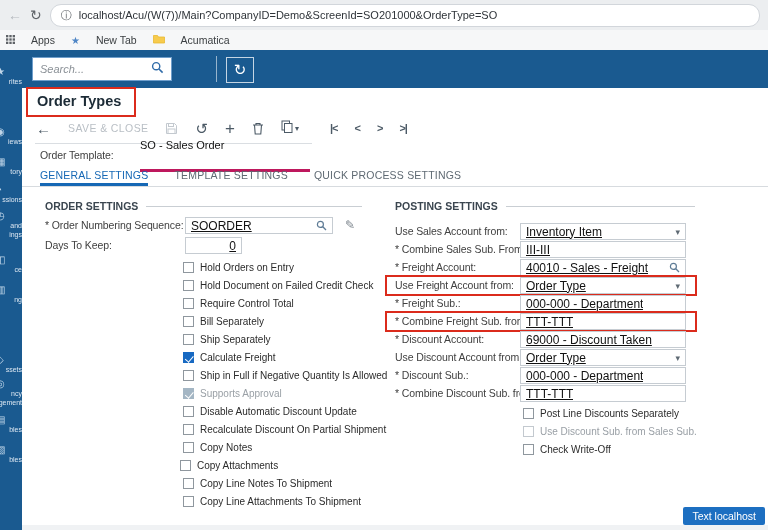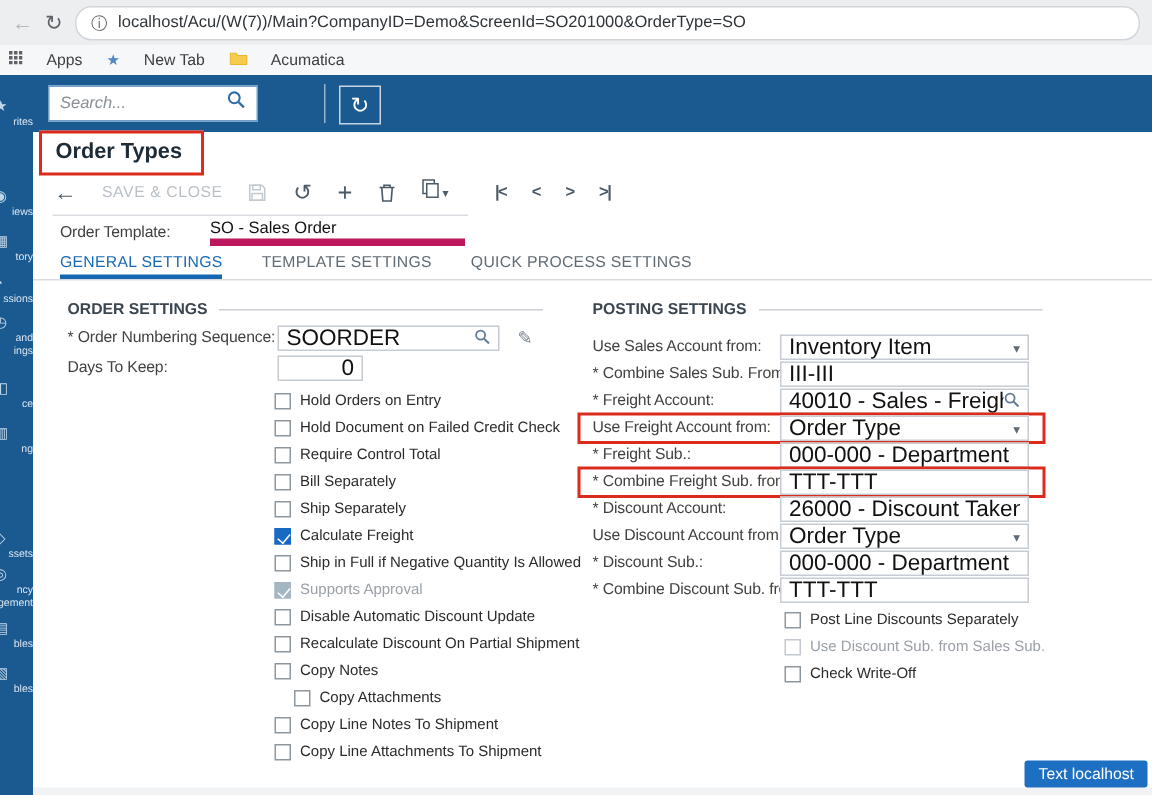--- a/index.html
+++ b/index.html
@@ -51,40 +51,40 @@
   .tb-ic.disabled{color:#c3c9cf;}
   .copy-group{display:flex;align-items:center;gap:2px;cursor:pointer;}
   .copy-group .caret{font-size:8px;color:#4c5a66;}
   .tb-nav{font-size:11px;font-weight:bold;color:#4c5a66;cursor:pointer;letter-spacing:-1px;}
   .tb-nav.first{margin-left:14px;}
 
   
   .tpl-top-line{position:absolute;top:55px;left:13px;width:277px;border-top:1px solid #dadee2;}
   .tpl-row{position:absolute;top:58px;left:0;height:18px;display:flex;align-items:center;}
   .tpl-row .lbl{font-size:10.5px;color:#414141;margin-left:18px;width:100px;}
-  .tpl-val{font-size:11px;color:#111;border-bottom:5px solid #be185d;width:170px;padding-bottom:1px;cursor:text;}
+  .tpl-val{font-size:11px;color:#111;border-bottom:3px solid #be185d;width:170px;padding-bottom:18px;cursor:text;}
   .tabs{position:absolute;top:76px;left:18px;height:22px;display:flex;gap:26px;}
   .tab{font-size:10.5px;color:#5f6a73;padding:5px 0 3px;cursor:pointer;letter-spacing:.2px;}
   .tab.active{color:#1668b5;border-bottom:3px solid #1668b5;}
   .tab-border{position:absolute;top:98px;left:0;right:0;border-top:1px solid #d7dbdf;}
 
   
   .content{position:absolute;top:98px;left:0;right:0;bottom:0;}
   .sec{position:absolute;display:flex;align-items:center;font-size:10.5px;font-weight:bold;color:#3b4650;}
   .sec .line{flex:1;border-top:1px solid #c9ced3;margin-left:8px;}
   .lbl{font-size:10.5px;color:#414141;letter-spacing:-.1px;}
   .frow,.prow{position:absolute;height:18px;}
   .frow{left:23px;width:345px;}
   .prow{left:373px;width:295px;}
   .frow .lbl,.prow .lbl{line-height:17px;display:block;}
   .ibox{position:absolute;top:0;border:1px solid #c6ccd2;background:#fff;height:17px;box-sizing:border-box;
         display:flex;align-items:center;padding:0 5px;cursor:text;}
   .frow .ibox{left:140px;width:148px;}
   .prow .ibox{left:125px;width:166px;}
-  .ibox .val{font-size:15px;color:#111;white-space:nowrap;overflow:hidden;}
+  .ibox .val{font-size:12px;color:#111;white-space:nowrap;overflow:hidden;text-decoration:underline;}
   .ibox.num{width:57px;justify-content:flex-end;}
   .ibox .caret{margin-left:auto;color:#5f6a73;font-size:9px;padding-left:4px;}
   .ibox .mag{margin-left:auto;flex:none;}
   .pencil{position:absolute;left:300px;top:1px;font-size:12px;color:#7a838b;cursor:pointer;}
   .prow.hl::before{content:"";position:absolute;left:-10px;right:-7px;top:-2px;bottom:-1px;
                    border:2px solid #db2b1c;pointer-events:none;}
 
   .chk{position:absolute;display:flex;align-items:center;gap:6px;height:13px;cursor:pointer;}
   .chk .box{width:11px;height:11px;border:1px solid #8f979e;background:#fff;box-sizing:border-box;
             position:relative;flex:none;}
@@ -321,21 +321,21 @@
           <span class="txt">Disable Automatic Discount Update</span>
         </div>
       <div class="chk" style="top:237px;left:161px">
           <span class="box"></span>
           <span class="txt">Recalculate Discount On Partial Shipment</span>
         </div>
       <div class="chk" style="top:255px;left:161px">
           <span class="box"></span>
           <span class="txt">Copy Notes</span>
         </div>
-      <div class="chk" style="top:273px;left:174px">
+      <div class="chk" style="top:273px;left:158px">
           <span class="box"></span>
           <span class="txt">Copy Attachments</span>
         </div>
       <div class="chk" style="top:291px;left:161px">
           <span class="box"></span>
           <span class="txt">Copy Line Notes To Shipment</span>
         </div>
       <div class="chk" style="top:309px;left:161px">
           <span class="box"></span>
           <span class="txt">Copy Line Attachments To Shipment</span>
@@ -379,21 +379,21 @@
       </div>
       <div class="prow hl" style="top:127px">
         <span class="lbl">* Combine Freight Sub. from:</span>
         <div class="ibox">
           <span class="val">TTT-TTT</span>
         </div>
       </div>
       <div class="prow" style="top:145px">
         <span class="lbl">* Discount Account:</span>
         <div class="ibox">
-          <span class="val">26000 - Discount Taken</span>
+          <span class="val">69000 - Discount Taken</span>
         </div>
       </div>
       <div class="prow" style="top:163px">
         <span class="lbl">Use Discount Account from:</span>
         <div class="ibox">
           <span class="val">Order Type</span>
           <span class="caret">▾</span>
         </div>
       </div>
       <div class="prow" style="top:181px">

